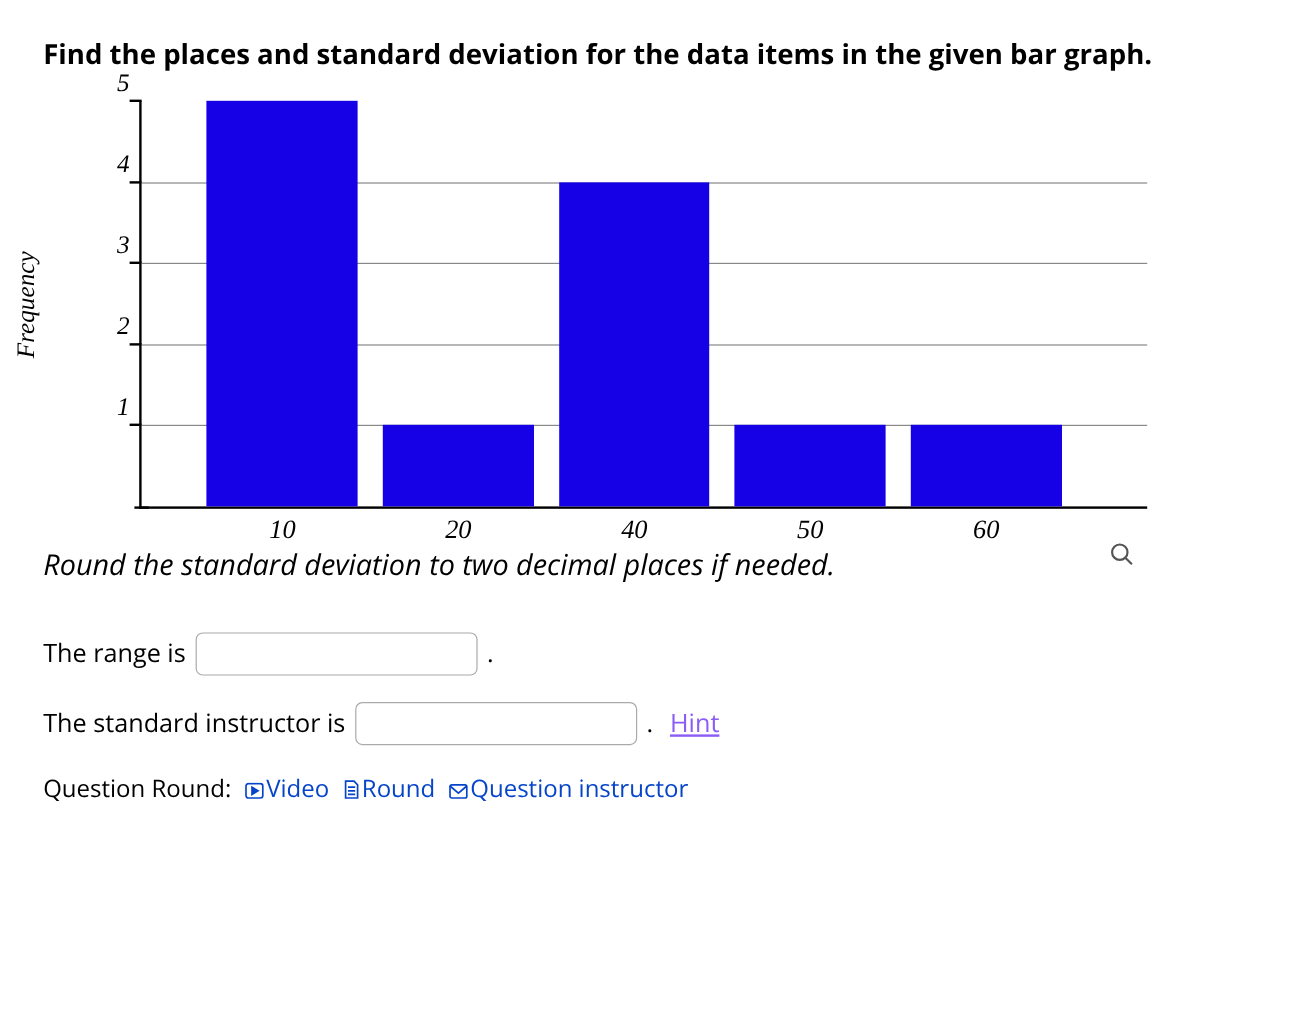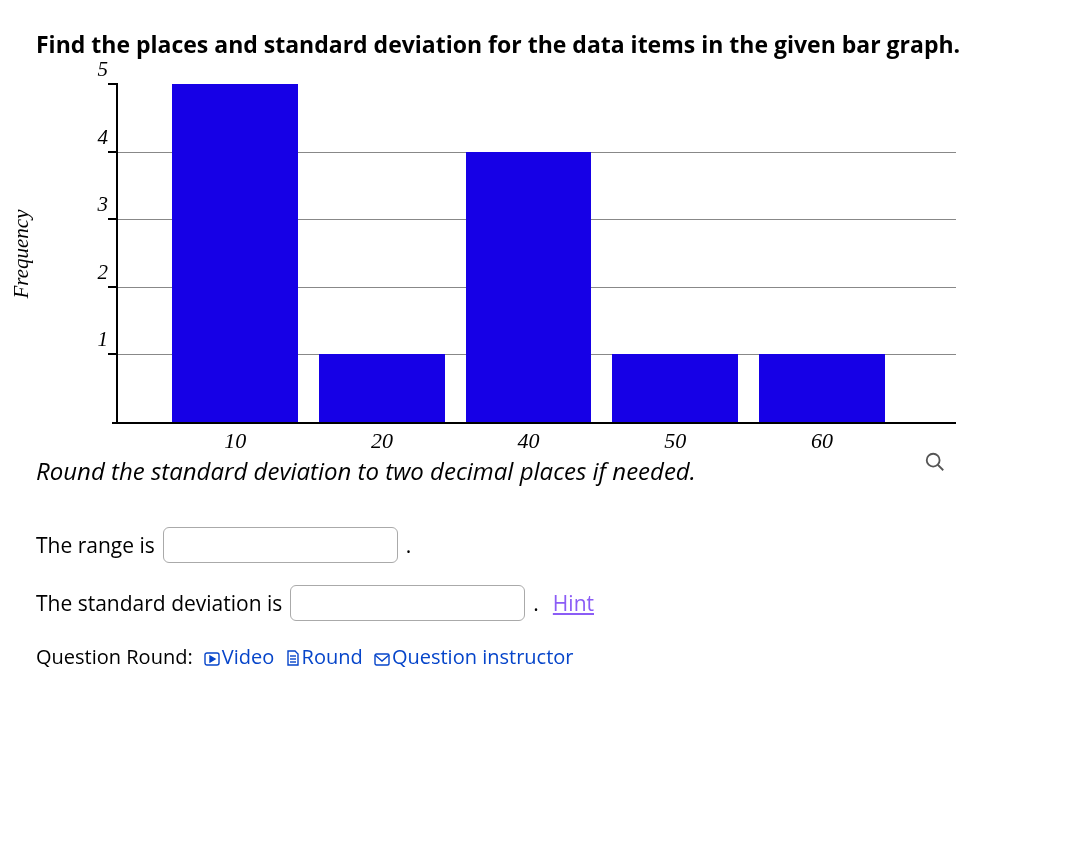--- a/index.html
+++ b/index.html
@@ -198,21 +198,21 @@
 
 <div class="instruction">Round the standard deviation to two decimal places if needed.</div>
 
 <div class="answer-row">
   <span>The range is</span>
   <input class="answer-input" style="">
   <span>.</span>
 </div>
 
 <div class="answer-row">
-  <span>The standard deviation is</span>
+  <span>The standard instructor is</span>
   <input class="answer-input" style="">
   <span>.</span>
   <span class="hint">Hint</span>
 </div>
 
 <div class="help-row">
   <span>Question Round:</span>
   <span class="help-link">
     <span class="help-icon">
       <svg width="16" height="14" viewBox="0 0 16 14" fill="none" stroke="#0645ca" stroke-width="1.4">

